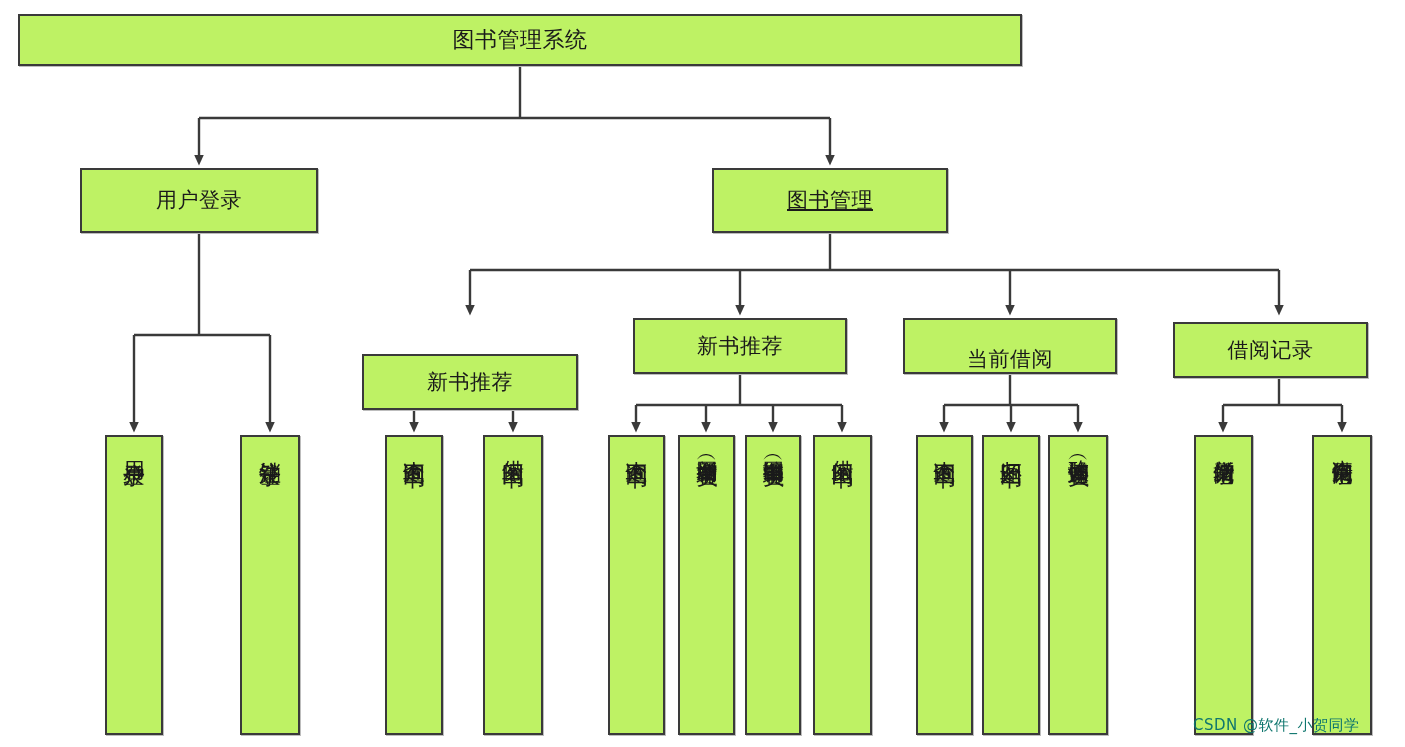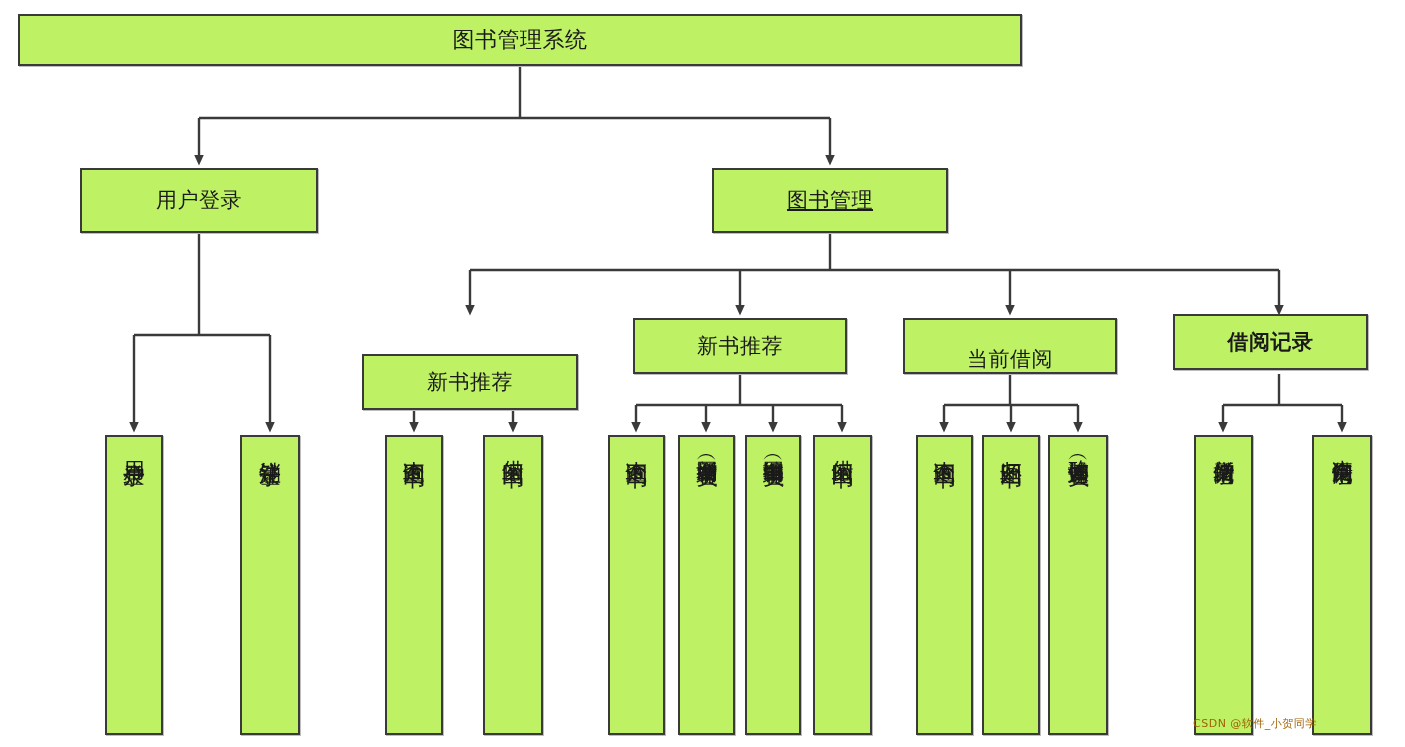--- a/index.html
+++ b/index.html
@@ -33,22 +33,22 @@
     text-orientation:upright;
     font-size:22px;
     letter-spacing:2px;
     line-height:1;
     margin:0 auto;
   }
   .node.vert.tall .lbl{font-size:21px;letter-spacing:1px;}
 
   #watermark{
     position:absolute;
-    color:#a16207;
-    font-size:11px;
+    color:#0f766e;
+    font-size:15px;
     letter-spacing:.5px;
     white-space:nowrap;
     z-index:5;
     pointer-events:none;
   }
 </style>
 </head>
 <body>
 
 <div id="stage">
@@ -116,21 +116,21 @@
 
   <div class="node horiz" style="left:362px;top:330px;width:216px;height:56px;margin-top:24px;">
     <span class="lbl">新书推荐</span>
   </div>
   <div class="node horiz" style="left:633px;top:318px;width:214px;height:56px;">
     <span class="lbl">新书推荐</span>
   </div>
   <div class="node horiz" style="left:903px;top:318px;width:214px;height:56px;align-items:flex-end;">
     <span class="lbl">当前借阅</span>
   </div>
-  <div class="node horiz" style="left:1173px;top:314px;width:195px;height:56px;font-weight:bold;">
+  <div class="node horiz" style="left:1173px;top:322px;width:195px;height:56px;">
     <span class="lbl">借阅记录</span>
   </div>
 
   <div class="node vert" style="left:105px;top:435px;width:58px;height:300px;">
     <span class="lbl">用户登录</span>
   </div>
   <div class="node vert" style="left:240px;top:435px;width:60px;height:300px;">
     <span class="lbl">注销登录</span>
   </div>
 

